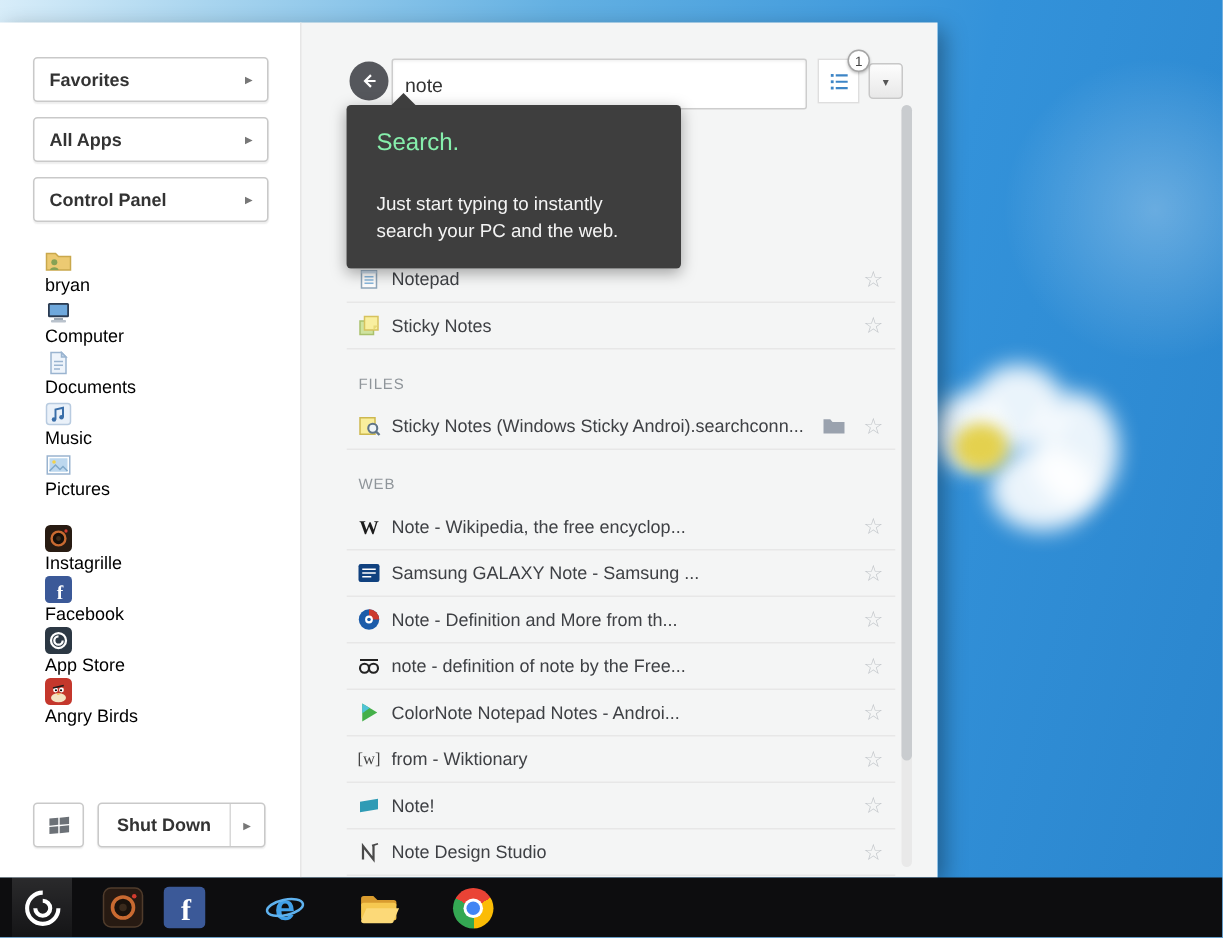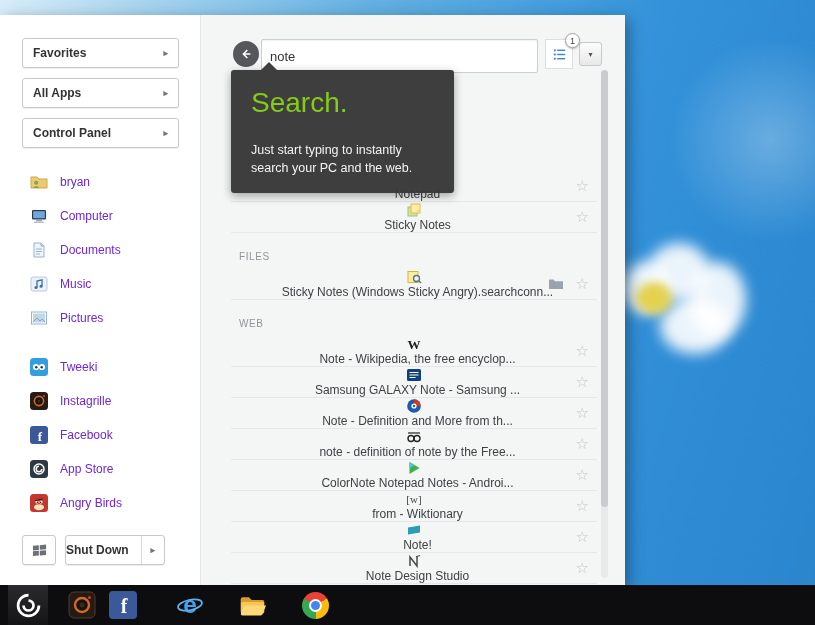--- a/index.html
+++ b/index.html
@@ -27,30 +27,30 @@
 
   
   .nav-btn{position:relative;margin:0 0 10px 22px;width:157px;height:30px;background:#fff;
     border:1px solid #c9c9c9;border-radius:3px;display:flex;align-items:center;padding:0 10px;
     font-size:12px;font-weight:bold;color:#333;box-shadow:0 1px 1px rgba(0,0,0,.07);cursor:pointer;}
   .nav-btn.first{margin-top:23px;}
   .nav-arrow{margin-left:auto;font-size:9px;color:#777;}
 
   .side-list{margin-top:17px;}
   .side-list.apps{margin-top:15px;}
-  .side-item{display:flex;align-items:center;height:34px;padding-left:30px;font-size:12px;
-    color:#6d28d9;cursor:pointer;}
+  .side-item{display:flex;height:34px;padding-left:30px;font-size:12px;
+    color:#000000;cursor:pointer;flex-direction:column;}
   .sicon{width:18px;height:18px;margin-right:12px;flex:none;}
   .sicon svg{width:18px;height:18px;display:block;}
 
   .sidebar-bottom{position:absolute;left:22px;top:520px;display:flex;gap:9px;}
   .win-btn{width:34px;height:30px;border:1px solid #c9c9c9;border-radius:3px;background:#fff;
     display:flex;align-items:center;justify-content:center;cursor:pointer;box-shadow:0 1px 1px rgba(0,0,0,.07);}
   .shutdown-btn{height:30px;border:1px solid #c9c9c9;border-radius:3px;background:#fff;display:flex;
-    align-items:center;font-size:12px;font-weight:bold;color:#333;cursor:pointer;
+    align-items:center;font-size:12px;font-weight:bold;color:#333;padding-left:12px;cursor:pointer;
     box-shadow:0 1px 1px rgba(0,0,0,.07);}
   .sd-divider{width:1px;height:28px;background:#d8d8d8;margin-left:12px;}
   .sd-arrow{width:22px;text-align:center;font-size:9px;color:#777;}
 
   
   .back-btn{position:absolute;left:32px;top:26px;width:26px;height:26px;border-radius:50%;
     background:#55575c;border:none;display:flex;align-items:center;justify-content:center;cursor:pointer;}
   .search-input{position:absolute;left:60px;top:24px;width:277px;height:30px;border:1px solid #cdcdcd;
     background:#fff;font-size:13px;color:#333;padding:16px 8px;outline:none;border-radius:2px;
     box-shadow:inset 0 1px 2px rgba(0,0,0,.06);font-family:"Liberation Sans",sans-serif;}
@@ -60,40 +60,40 @@
     border:1px solid #a5a5a5;font-size:9px;color:#444;display:flex;align-items:center;justify-content:center;
     box-shadow:0 1px 2px rgba(0,0,0,.25);z-index:6;}
   .drop-btn{position:absolute;left:378px;top:27px;width:23px;height:24px;
     background:linear-gradient(#fdfdfd,#e8e8e8);border:1px solid #c8c8c8;border-radius:3px;font-size:8px;
     color:#555;display:flex;align-items:center;justify-content:center;cursor:pointer;}
 
   
   .results{position:absolute;left:30px;right:28px;top:55px;bottom:0;overflow:hidden;}
   .results-spacer{height:101px;}
   .row{display:flex;align-items:center;height:31px;border-bottom:1px solid #e7e7e7;position:relative;
-    padding-left:7px;cursor:pointer;flex-direction:column;}
+    padding-left:7px;cursor:pointer;}
   .ricon{width:16px;height:16px;margin-right:7px;flex:none;display:flex;align-items:center;justify-content:center;}
   .ricon svg{width:16px;height:16px;display:block;}
   .serif-ic{font-family:"Liberation Serif",serif;font-size:13px;color:#1c1c1c;line-height:1;}
   .rlabel{font-size:12px;color:#3f4145;white-space:nowrap;overflow:hidden;}
   .star{position:absolute;right:8px;top:50%;transform:translateY(-50%);font-size:15px;color:#c3c7cb;cursor:pointer;}
   .folder-mini{position:absolute;right:33px;top:50%;transform:translateY(-50%);width:16px;height:16px;}
   .sec-header{height:36px;display:flex;align-items:flex-end;padding:0 0 7px 8px;font-size:10px;
     color:#8f959a;letter-spacing:.6px;}
 
   .vscrollbar{position:absolute;right:17px;top:55px;bottom:7px;width:7px;background:#e9e9e9;
     border-radius:4px;cursor:pointer;}
   .vthumb{position:absolute;left:0;top:0;width:100%;height:86%;background:#c9cccf;border-radius:4px;}
 
   
   .tooltip{position:absolute;left:30px;top:55px;width:223px;background:rgba(56,56,56,.97);border-radius:3px;
     padding:17px 20px 16px;z-index:5;box-shadow:0 3px 10px rgba(0,0,0,.35);}
   .tt-arrow{position:absolute;top:-8px;left:30px;width:0;height:0;border-left:8px solid transparent;
     border-right:8px solid transparent;border-bottom:8px solid rgba(56,56,56,.97);}
-  .tt-title{font-size:28px;color:#84cc16;}
+  .tt-title{font-size:16px;color:#86efac;}
   .tt-body{margin-top:22px;font-size:12.5px;line-height:1.45;color:#f4f4f4;width:190px;}
 
   
   .taskbar{position:absolute;left:0;bottom:0;width:815px;height:40px;background:#0d0d0f;display:flex;
     align-items:center;}
   .tb-btn{width:40px;height:40px;display:flex;align-items:center;justify-content:center;cursor:pointer;
     position:relative;flex:none;}
   .tb-btn.active{background:linear-gradient(rgba(255,255,255,.12),rgba(255,255,255,.03));}
   .tb-btn svg{display:block;}
   .chrome-outer{width:27px;height:27px;border-radius:50%;display:flex;align-items:center;justify-content:center;
@@ -183,33 +183,20 @@
                 <rect x="3" y="4.5" width="12" height="9" fill="#bcd7ee"></rect>
                 <circle cx="6" cy="7" r="1.2" fill="#f2d24b"></circle>
                 <path d="M3 13 l4 -4 3 3 2 -2 3 3" stroke="#7fa8c9" fill="none"></path>
               </svg>
           </span>
           <span>Pictures</span>
         </div>
       </div>
 
       <div class="side-list apps">
-        <div class="side-item">
-          <span class="sicon">
-            <svg viewBox="0 0 18 18">
-                <rect width="18" height="18" rx="3.5" fill="#2f9fe0"></rect>
-                <circle cx="6" cy="9" r="3.1" fill="#fff"></circle>
-                <circle cx="12" cy="9" r="3.1" fill="#fff"></circle>
-                <circle cx="6.3" cy="9.3" r="1.2" fill="#27323c"></circle>
-                <circle cx="11.7" cy="9.3" r="1.2" fill="#27323c"></circle>
-                <path d="M8.2 12.4 L9 13.5 L9.8 12.4 Z" fill="#f0a23c"></path>
-              </svg>
-          </span>
-          <span>Tweeki</span>
-        </div>
         <div class="side-item">
           <span class="sicon">
             <svg viewBox="0 0 18 18">
                 <rect width="18" height="18" rx="3.5" fill="#281b12"></rect>
                 <circle cx="9" cy="9" r="4.6" fill="#170f09" stroke="#c96a31" stroke-width="1.6"></circle>
                 <circle cx="9" cy="9" r="1.6" fill="#3c2b1b"></circle>
                 <circle cx="14" cy="4" r="1.1" fill="#d23b2f"></circle>
               </svg>
           </span>
           <span>Instagrille</span>
@@ -335,21 +322,21 @@
         </div>
 
         <div class="row">
           <span class="ricon">
             <svg viewBox="0 0 16 16">
                 <rect x="2" y="2.5" width="10" height="11" fill="#f9ee9c" stroke="#cdb84f"></rect>
                 <circle cx="10.5" cy="9.5" r="3" fill="#eef4f8" stroke="#5f7488" stroke-width="1.4"></circle>
                 <line x1="12.7" y1="11.7" x2="15" y2="14" stroke="#5f7488" stroke-width="1.6"></line>
               </svg>
           </span>
-          <span class="rlabel">Sticky Notes (Windows Sticky Angry).searchconn...</span>
+          <span class="rlabel">Sticky Notes (Windows Sticky Androi).searchconn...</span>
           <span class="folder-mini">
             <svg viewBox="0 0 16 16">
                 <path d="M1 5 v-1.5 h4.5 l1.5 1.8 H15 V13 H1 Z" fill="#9aa2ae"></path>
               </svg>
           </span>
           <span class="star">☆</span>
         </div>
 
         <div class="sec-header">
           <span>WEB</span>

